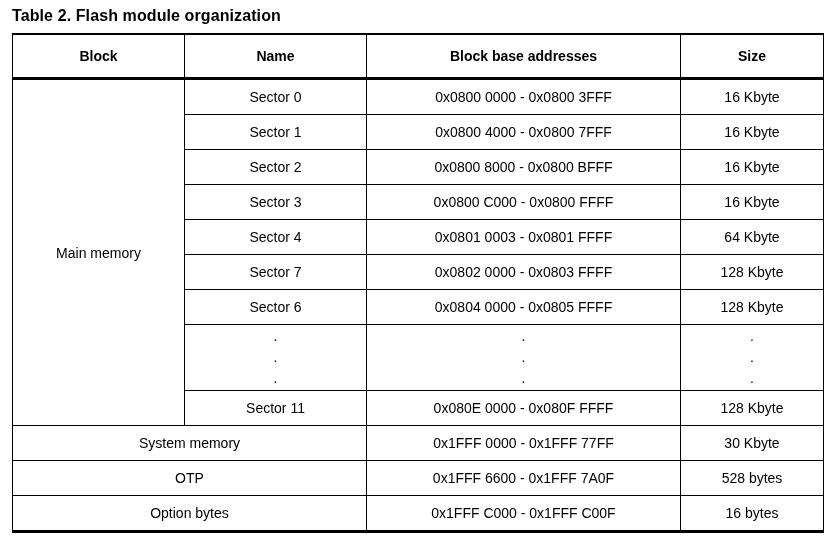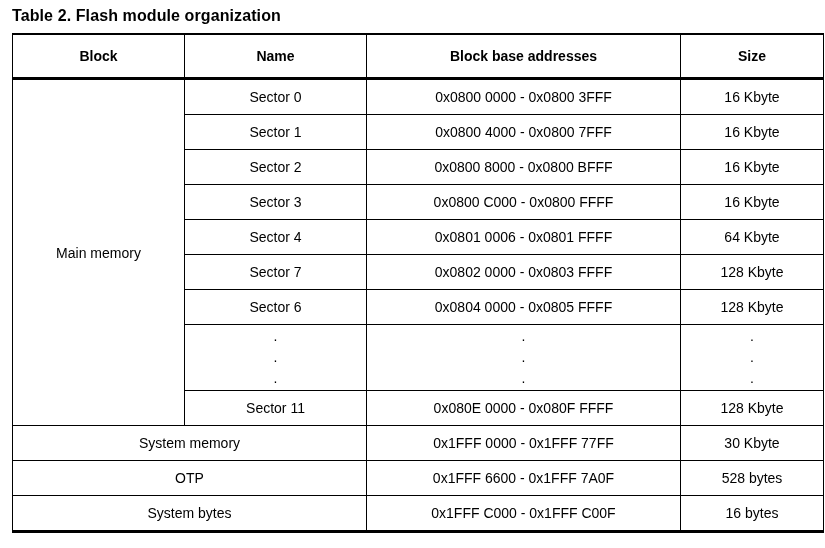--- a/index.html
+++ b/index.html
@@ -101,21 +101,21 @@
       <td>0x0800 8000 - 0x0800 BFFF</td>
       <td>16 Kbyte</td>
     </tr>
     <tr>
       <td>Sector 3</td>
       <td>0x0800 C000 - 0x0800 FFFF</td>
       <td>16 Kbyte</td>
     </tr>
     <tr>
       <td>Sector 4</td>
-      <td>0x0801 0006 - 0x0801 FFFF</td>
+      <td>0x0801 0003 - 0x0801 FFFF</td>
       <td>64 Kbyte</td>
     </tr>
     <tr>
       <td>Sector 7</td>
       <td>0x0802 0000 - 0x0803 FFFF</td>
       <td>128 Kbyte</td>
     </tr>
     <tr>
       <td>Sector 6</td>
       <td>0x0804 0000 - 0x0805 FFFF</td>
@@ -141,18 +141,18 @@
       <td colspan="2">System memory</td>
       <td>0x1FFF 0000 - 0x1FFF 77FF</td>
       <td>30 Kbyte</td>
     </tr>
     <tr>
       <td colspan="2">OTP</td>
       <td>0x1FFF 6600 - 0x1FFF 7A0F</td>
       <td>528 bytes</td>
     </tr>
     <tr class="row-last">
-      <td colspan="2">System bytes</td>
+      <td colspan="2">Option bytes</td>
       <td>0x1FFF C000 - 0x1FFF C00F</td>
       <td>16 bytes</td>
     </tr>
   </tbody>
 </table>
 
 </body></html>

